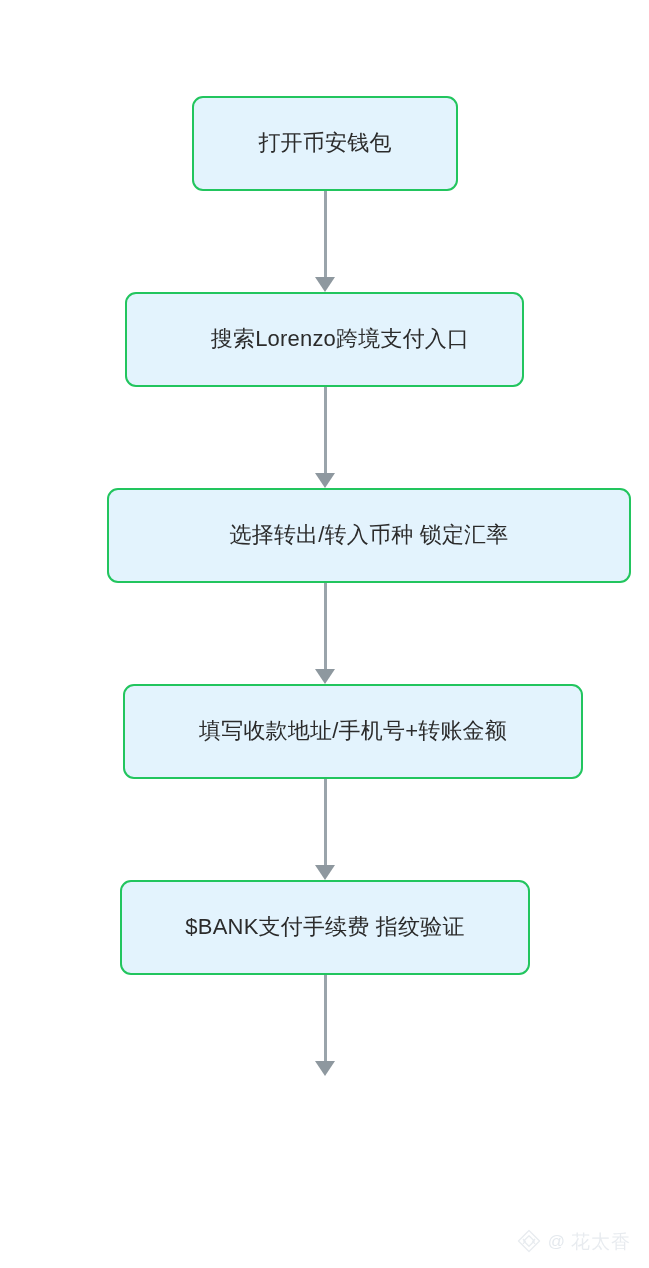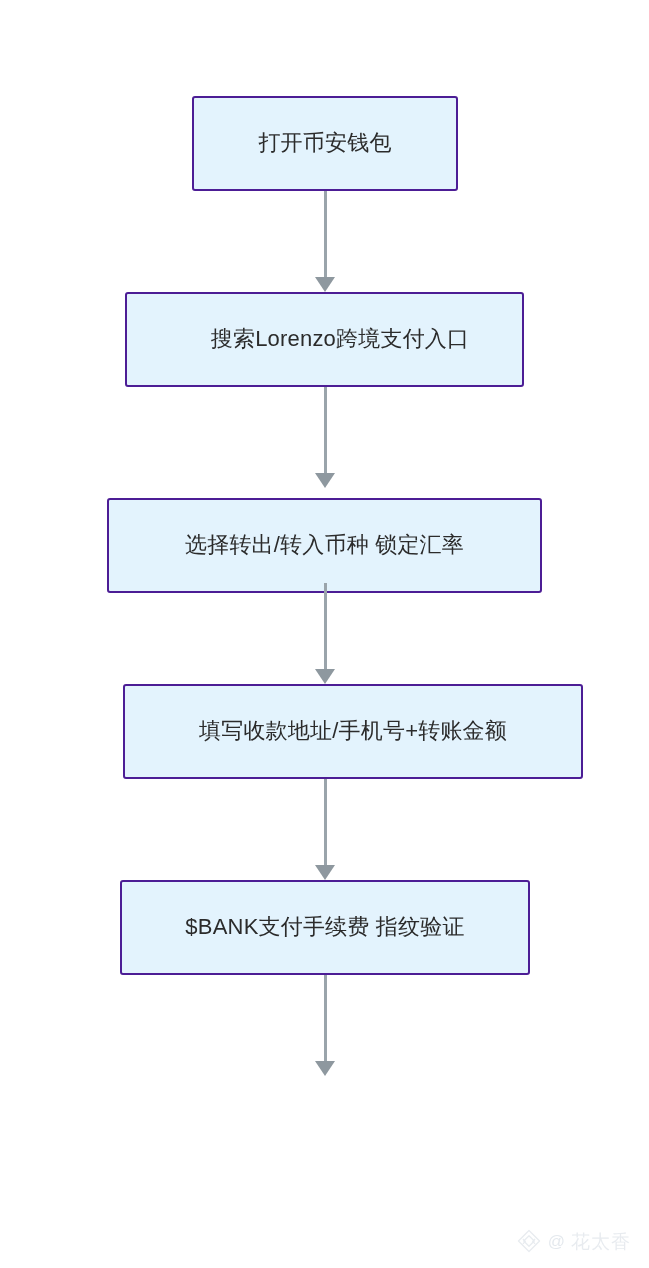--- a/index.html
+++ b/index.html
@@ -18,22 +18,22 @@
     position: absolute;
     left: 0;
     top: 0;
     width: 649px;
     height: 1268px;
   }
   .node {
     position: absolute;
     box-sizing: border-box;
     background: #e3f3fd;
-    border: 2px solid #4c1d95;
-    border-radius: 3px;
+    border: 2px solid #22c55e;
+    border-radius: 11px;
     display: flex;
     align-items: center;
     justify-content: center;
     text-align: center;
   }
   .node-label {
     font-size: 22px;
     color: #2b2b2b;
     line-height: 1.3;
     letter-spacing: 0.2px;
@@ -105,21 +105,21 @@
 
   <div class="node" style="left:125px; top:292px; width:399px; height:95px;padding-left:31px;">
     <span class="node-label">搜索Lorenzo跨境支付入口</span>
   </div>
 
   <div class="connector" style="left:325px; top:387px; width:0; height:101px;">
     <div class="connector-line" style="height:86px;"></div>
     <div class="connector-head" style="top:86px;"></div>
   </div>
 
-  <div class="node" style="left:107px; top:498px; width:435px; height:95px;">
+  <div class="node" style="left:107px; top:488px; width:524px; height:95px;">
     <span class="node-label">选择转出/转入币种 锁定汇率</span>
   </div>
 
   <div class="connector" style="left:325px; top:583px; width:0; height:101px;">
     <div class="connector-line" style="height:86px;"></div>
     <div class="connector-head" style="top:86px;"></div>
   </div>
 
   <div class="node" style="left:95px; top:684px; width:460px; height:95px;margin-left:28px;">
     <span class="node-label">填写收款地址/手机号+转账金额</span>

